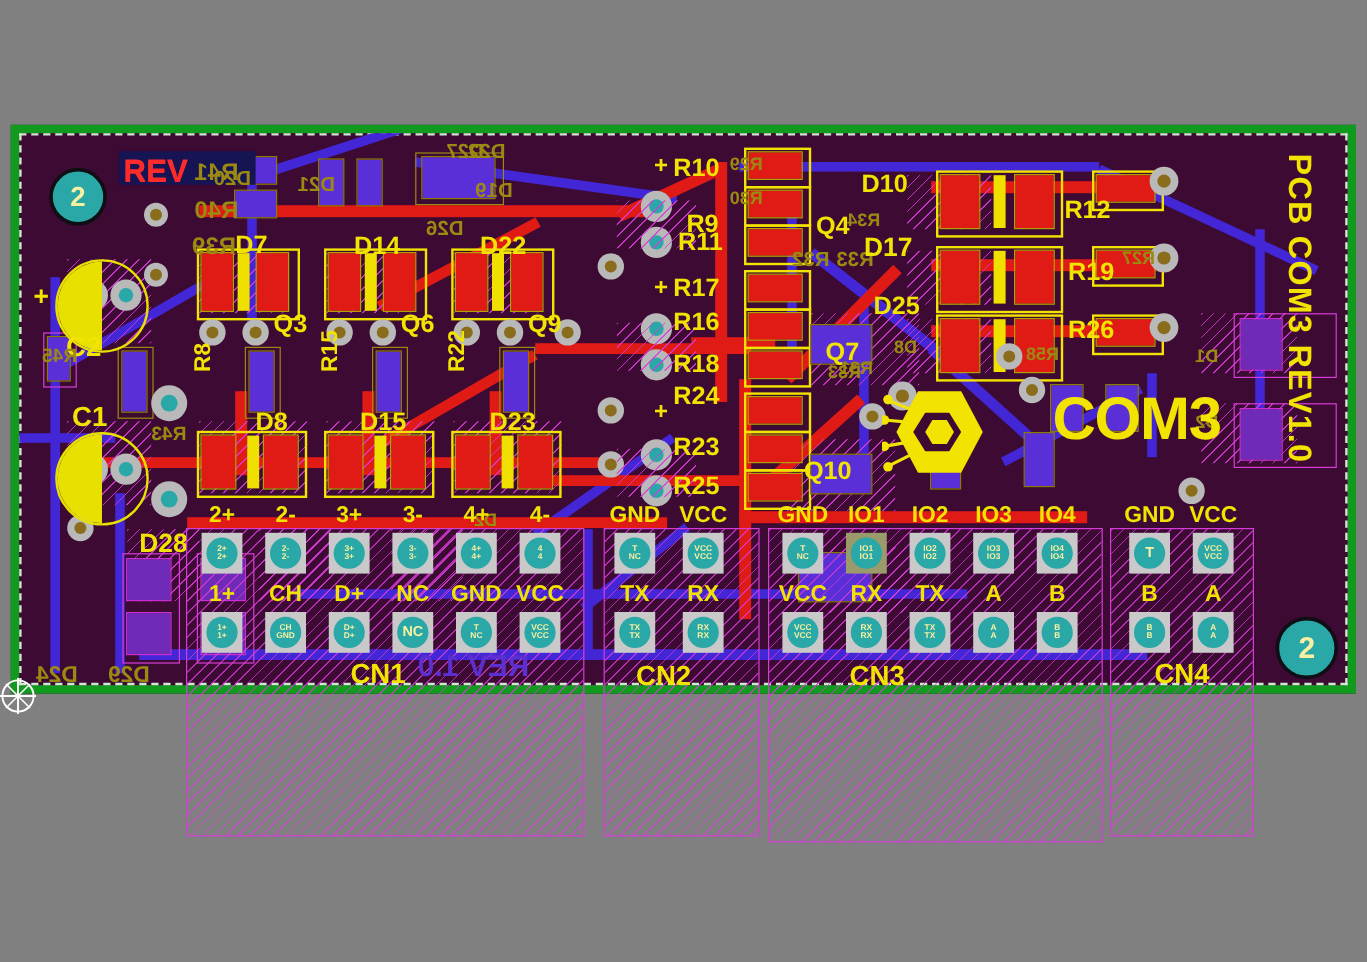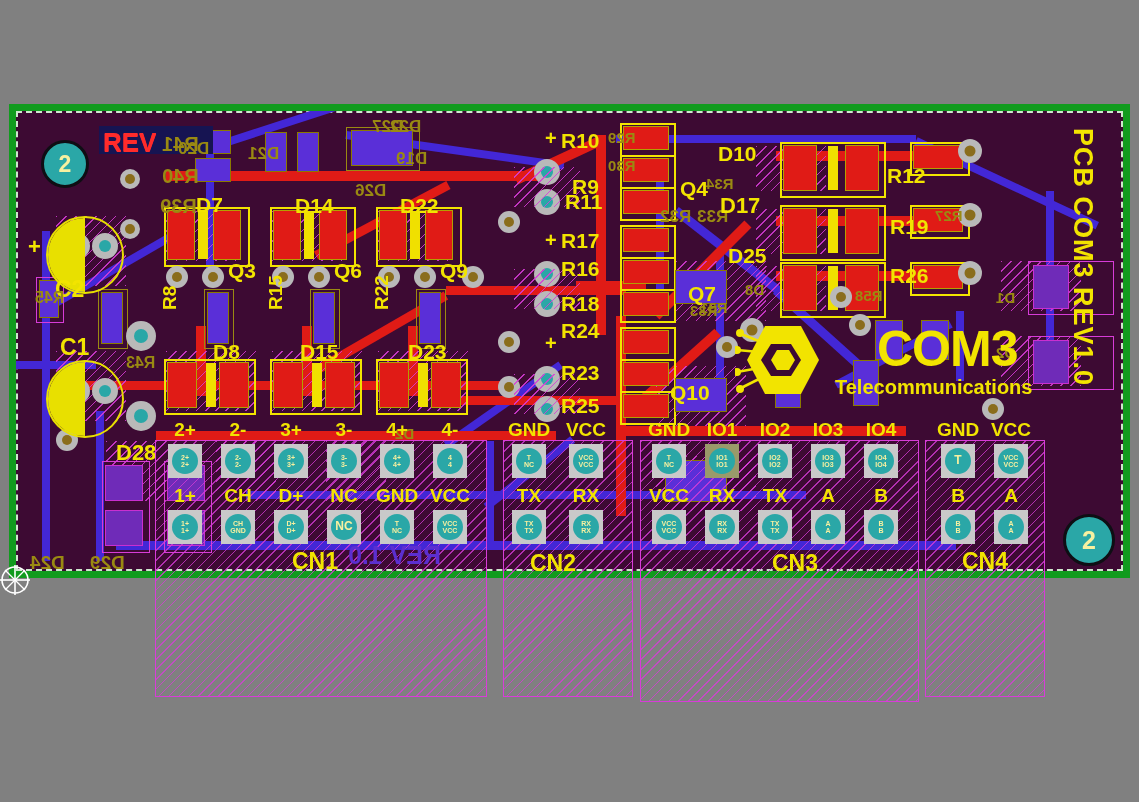--- a/index.html
+++ b/index.html
@@ -472,21 +472,20 @@
           <path d="M26,56 L6,66"></path>
       </g>
       <g fill="#f2e400">
         <circle cx="5" cy="11" r="4"></circle>
           <circle cx="2" cy="28" r="4"></circle>
         <circle cx="2" cy="50" r="4"></circle>
           <circle cx="5" cy="67" r="4"></circle>
       </g>
     </svg>
     <div id="logo-text" style="left:98px;top:2px;font-size:50px;letter-spacing:-1px;margin-left:44px;">COM3</div>
-    <div id="logo-sub" style="left:100px;top:58px;font-size:20px;">Telecommunications</div>
   </div>
 
   <div id="side-title" style="left:1098px;top:128px;">PCB COM3 REV1.0</div>
 
   <div class="badge" style="left:41px;top:140px;width:42px;height:42px;font-size:23px;">
     <span>2</span>
   </div>
   <div class="badge" style="left:1063px;top:514px;width:46px;height:46px;font-size:25px;">
     <span>2</span>
   </div>
@@ -676,21 +675,21 @@
         </div>
       </div>
       <div class="pname" style="left: 801px; top: 485px; width: 54px;">A</div>
       <div class="cpad" style="left: 864px; top: 510px;">
         <div class="ring">
           <span>B</span>
           <span>B</span>
         </div>
       </div>
       <div class="pname" style="left: 854px; top: 485px; width: 54px;">B</div>
-      <div class="conn-name" style="left: 772px; top: 550px;">CN3</div>
+      <div class="conn-name" style="left: 708px; top: 550px;">CN3</div>
       <div class="cpad" style="left: 941px; top: 444px;">
         <div class="ring plain">
           <span>T</span>
         </div>
       </div>
       <div class="pname" style="left: 931px; top: 419px; width: 54px;">GND</div>
       <div class="cpad" style="left: 994px; top: 444px;">
         <div class="ring">
           <span>VCC</span>
           <span>VCC</span>

